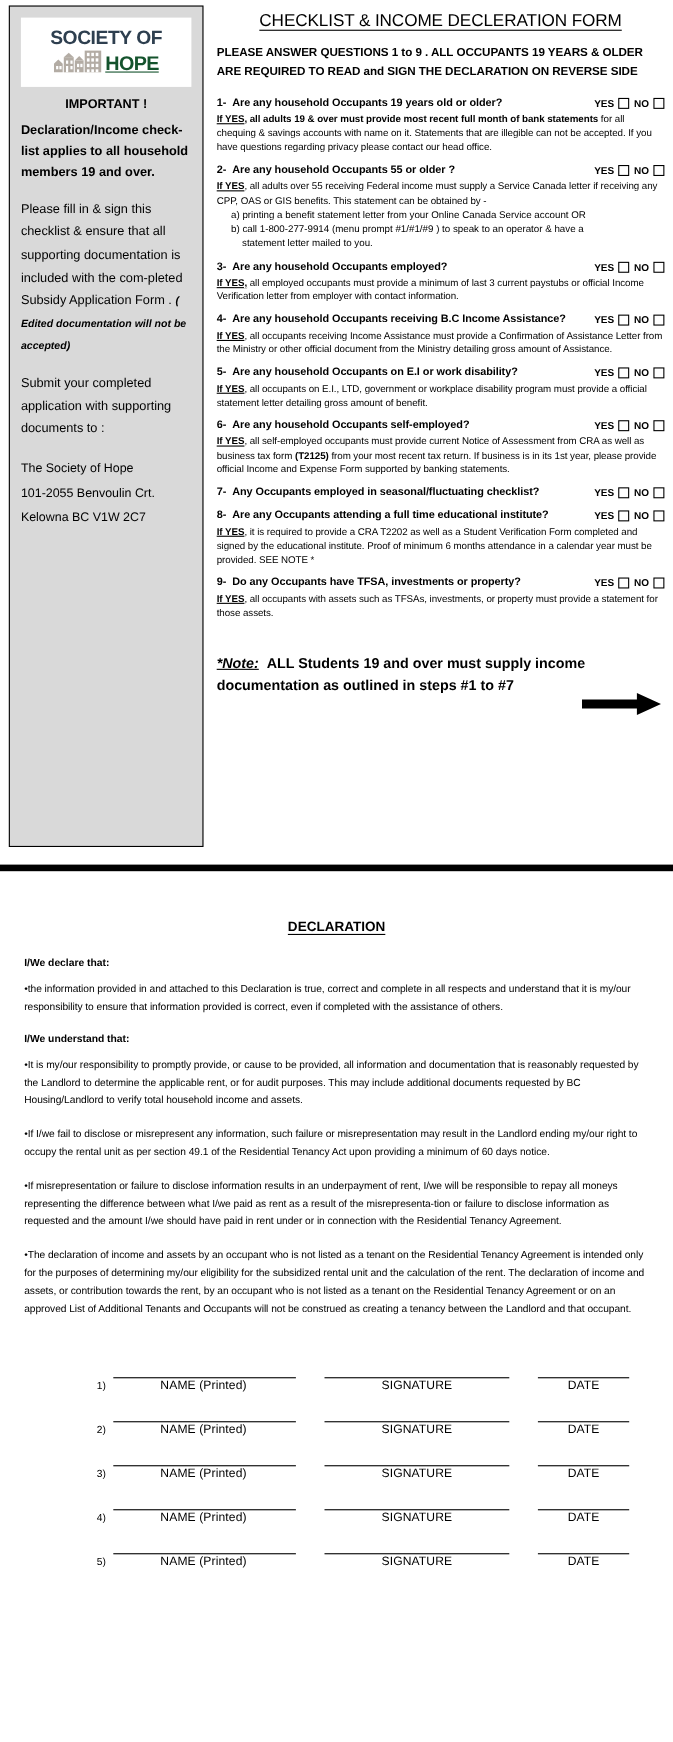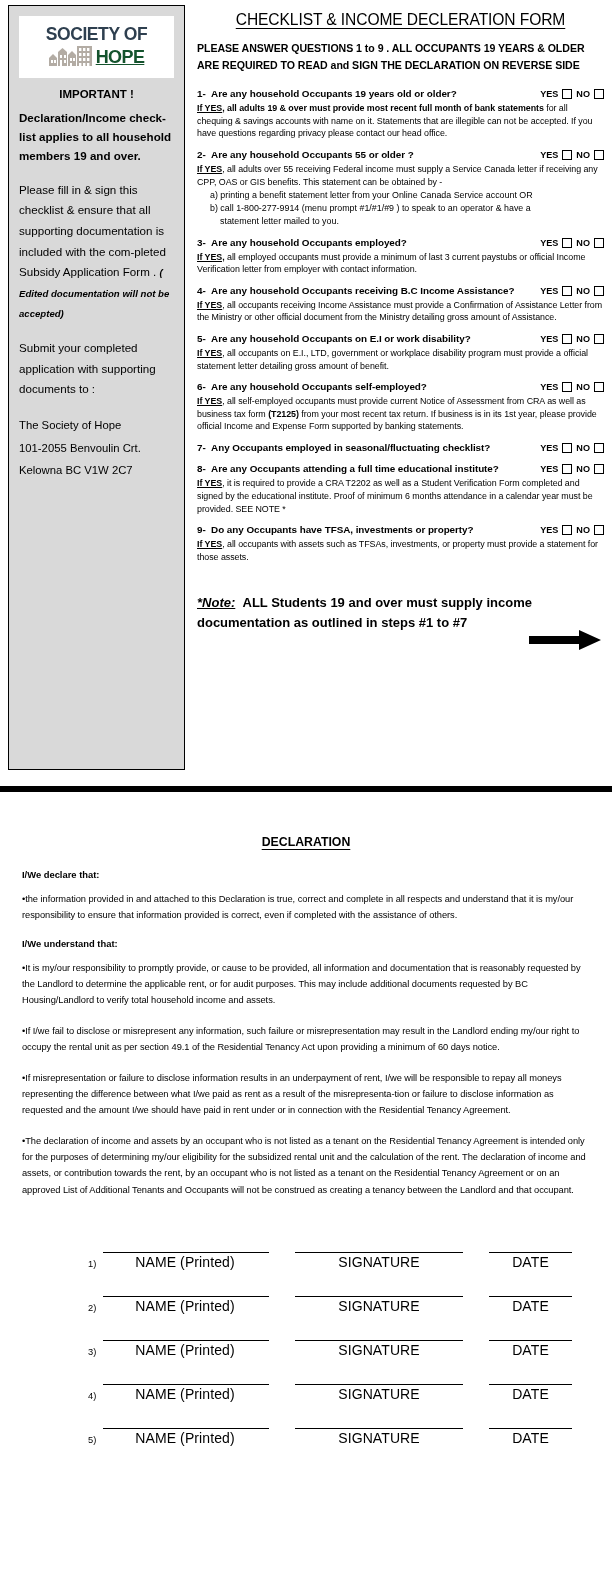--- a/index.html
+++ b/index.html
@@ -251,21 +251,21 @@
     width: 13px;
     flex: 0 0 13px;
     padding-bottom: 1px;
   }
   .sig-cell { text-align: center; }
   .sig-line {
     border-bottom: 1.1px solid #000;
     height: 11px;
   }
   .sig-cap {
-    font-size: 14px;
+    font-size: 11px;
     padding-top: 1px;
     letter-spacing: 0.1px;
   }
   .c-name { flex: 0 0 168px; }
   .c-name .sig-line { margin-left: 2px; }
   .c-gap1 { flex: 0 0 26px; }
   .c-sign { flex: 0 0 168px; }
   .c-gap2 { flex: 0 0 26px; }
   .c-date { flex: 0 0 83px; }
 </style>

